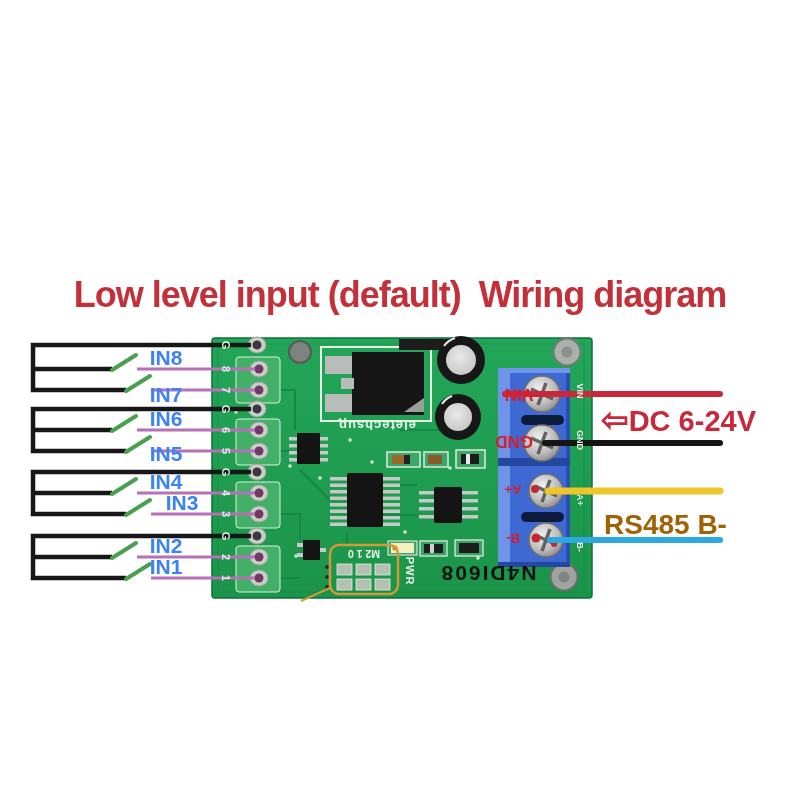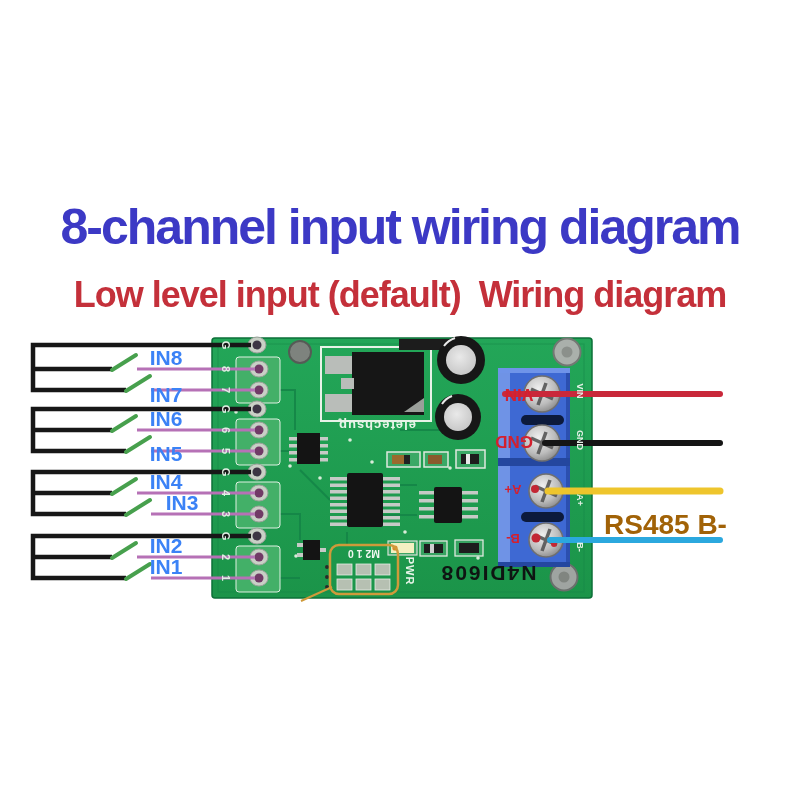--- a/index.html
+++ b/index.html
@@ -305,21 +305,20 @@
     </g>
 
     <g stroke-linecap="round">
       <path d="M505 394 H720" stroke="#c9283a" stroke-width="6"></path>
       <path d="M545 443 H720" stroke="#151515" stroke-width="6"></path>
       <path d="M548 491 H720" stroke="#eec52c" stroke-width="7"></path>
       <path d="M550 540 H720" stroke="#2ba8de" stroke-width="6"></path>
     </g>
   </svg>
 
-  <div class="lbl title">8-channel input wiring diagram</div>
   <div class="lbl subtitle">Low level input (default)  Wiring diagram</div>
 
   <div class="lbl in-label" style="left:166px;top:357px;">IN8</div>
   <div class="lbl in-label" style="left:166px;top:378px;margin-top:16px;">IN7</div>
   <div class="lbl in-label" style="left:166px;top:418px;">IN6</div>
   <div class="lbl in-label" style="left:166px;top:453px;">IN5</div>
   <div class="lbl in-label" style="left:166px;top:481px;">IN4</div>
   <div class="lbl in-label" style="left:182px;top:502px;">IN3</div>
   <div class="lbl in-label" style="left:166px;top:545px;">IN2</div>
   <div class="lbl in-label" style="left:166px;top:566px;">IN1</div>
@@ -345,15 +344,16 @@
   <div class="lbl edge-wht" style="left:579px;top:391px;">VIN</div>
   <div class="lbl edge-wht" style="left:579px;top:440px;">GND</div>
   <div class="lbl edge-wht" style="left:579px;top:500px;">A+</div>
   <div class="lbl edge-wht" style="left:579px;top:547px;">B-</div>
 
   <div class="lbl brand" style="left:377px;top:425px;">eletechsup</div>
   <div class="lbl model" style="left:488px;top:573px;">N4DI608</div>
   <div class="lbl pwr" style="left:409px;top:571px;">PWR</div>
   <div class="lbl jmp" style="left:364px;top:554px;">M2 1 0</div>
 
+  <div class="ann dc"><span class="arrow">⇦</span><span>DC 6-24V</span></div>
   <div class="ann rsb">RS485 B-</div>
 
 </div>
 
 </body></html>

